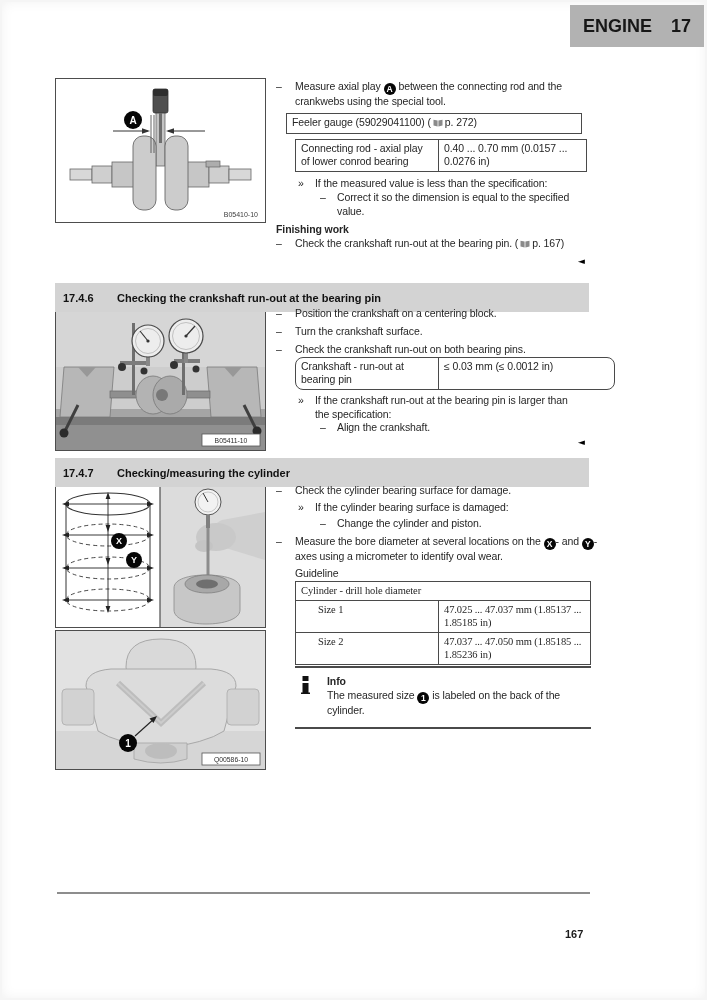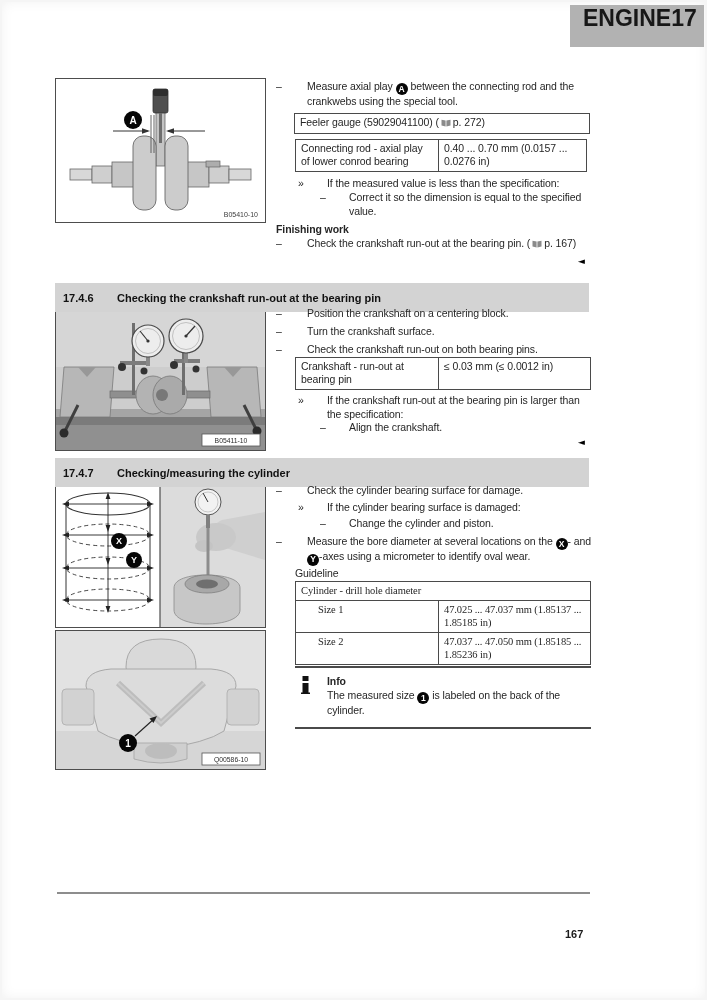--- a/index.html
+++ b/index.html
@@ -4,34 +4,34 @@
 <style>
   html,body{margin:0;padding:0;background:#ffffff;}
   .page{position:relative;width:707px;height:1000px;background:#fff;
         font-family:"Liberation Sans",sans-serif;color:#262626;overflow:hidden;
         box-shadow:inset 0 0 0 2px #f5f5f5, inset 0 0 14px rgba(0,0,0,.07);}
   .abs{position:absolute;}
   .body-text{font-size:10.5px;line-height:13.5px;letter-spacing:-0.1px;}
   .bold{font-weight:bold;}
   
   .header-box{left:570px;top:5px;width:134px;height:42px;background:#b2b2b2;
-      display:flex;align-items:flex-start;justify-content:space-between;
-      padding:0 13px;box-sizing:border-box;font-weight:bold;font-size:23px;color:#171717;}
+      display:flex;align-items:center;justify-content:space-between;
+      padding:0 13px;box-sizing:border-box;font-weight:bold;font-size:18px;color:#171717;}
   
   .section-bar{left:55px;width:534px;height:29px;background:#d3d3d3;
       display:flex;align-items:center;font-size:11px;font-weight:bold;color:#111;}
   .section-number{padding-left:8px;width:54px;flex:none;}
   
   .figure{border:1px solid #4d4d4d;background:#fff;box-sizing:border-box;}
   .figure svg{display:block;width:100%;height:100%;}
   
   .row{display:flex;}
   .row .mk{flex:none;width:19px;}
   .row .mk2{flex:none;width:17px;}
-  .row .tx{flex:1;margin-left:12px;}
+  .row .tx{flex:1;}
   
   .tbl{border:1px solid #4a4a4a;box-sizing:border-box;background:#fff;font-size:10.5px;line-height:13px;letter-spacing:-0.1px;}
   .tbl-row{display:flex;}
   .tbl-cell{padding:2px 5px 3px 5px;box-sizing:border-box;}
   .tbl-c1{width:143px;flex:none;border-right:1px solid #4a4a4a;}
   .tbl-c2{flex:1;}
   .tbl-head{border-bottom:1px solid #4a4a4a;padding:2px 5px 3px 5px;}
   .tbl-rowline{border-top:1px solid #4a4a4a;}
   .indent1{padding-left:22px;}
   
@@ -222,21 +222,21 @@
     </svg>
   </div>
 
   <div class="abs body-text row" style="left:276px;top:80px;width:316px;">
     <span class="mk">–</span>
     <span class="tx"><span>Measure axial play</span>
       <span class="clabel">A</span>
       <span>between the connecting rod and the crankwebs using the special tool.</span></span>
   </div>
 
-  <div class="abs tbl" style="left:294px;top:113px;width:296px;">
+  <div class="abs tbl" style="left:286px;top:113px;width:296px;">
     <div class="tbl-cell"><span>Feeler gauge (59029041100) (</span><span class="book-icon"><svg width="10" height="8" viewBox="0 0 10 8">
             <path d="M0.5,0.8 L4.6,1.6 L4.6,7.4 L0.5,6.6 Z" fill="#8a8a8a"></path>
             <path d="M9.5,0.8 L5.4,1.6 L5.4,7.4 L9.5,6.6 Z" fill="#8a8a8a"></path>
           </svg></span><span>p. 272)</span></div>
   </div>
 
   <div class="abs tbl tbl-row" style="left:295px;top:139px;width:292px;">
     <div class="tbl-cell tbl-c1">Connecting rod - axial play of lower conrod bearing</div>
     <div class="tbl-cell tbl-c2">0.40 ... 0.70 mm (0.0157 ... 0.0276 in)</div>
   </div>
@@ -272,21 +272,21 @@
   </div>
   <div class="abs body-text row" style="left:276px;top:325px;width:316px;">
     <span class="mk">–</span>
     <span class="tx">Turn the crankshaft surface.</span>
   </div>
   <div class="abs body-text row" style="left:276px;top:343px;width:316px;">
     <span class="mk">–</span>
     <span class="tx">Check the crankshaft run-out on both bearing pins.</span>
   </div>
 
-  <div class="abs tbl tbl-row" style="left:295px;top:357px;width:296px;">
+  <div class="abs tbl tbl-row" style="left:295px;top:357px;width:320px;border-radius:8px;">
     <div class="tbl-cell tbl-c1">Crankshaft - run-out at bearing pin</div>
     <div class="tbl-cell tbl-c2">≤ 0.03 mm (≤ 0.0012 in)</div>
   </div>
 
   <div class="abs body-text row" style="left:298px;top:394px;width:284px;">
     <span class="mk2">»</span>
     <span class="tx">If the crankshaft run-out at the bearing pin is larger than the specification:</span>
   </div>
   <div class="abs body-text row" style="left:320px;top:421px;width:270px;">
     <span class="mk2">–</span>

